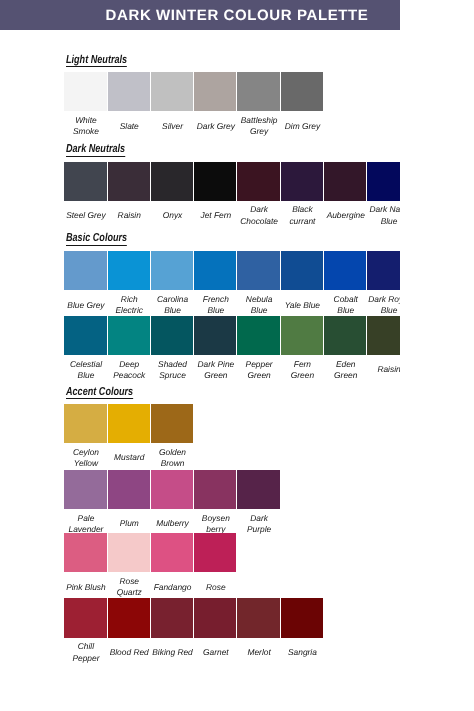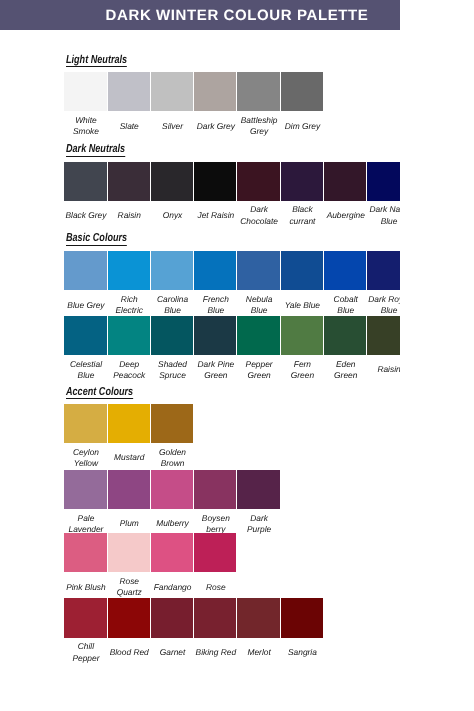--- a/index.html
+++ b/index.html
@@ -72,39 +72,39 @@
             </div>
         </div>
       </div>
     </div>
     <div class="section">
       <div class="sec-title-wrap" style="top:139.4px"><span class="sec-title">Dark Neutrals</span></div>
       <div class="row" style="top:161.5px">
         <div class="sw">
           <div class="chip" style="background: rgb(65, 69, 79);"></div>
           <div class="labelbox">
-              <div class="label">Black Grey</div>
+              <div class="label">Steel Grey</div>
             </div>
         </div>
         <div class="sw">
           <div class="chip" style="background: rgb(58, 45, 56);"></div>
           <div class="labelbox">
               <div class="label">Raisin</div>
             </div>
         </div>
         <div class="sw">
           <div class="chip" style="background: rgb(41, 39, 43);"></div>
           <div class="labelbox">
               <div class="label">Onyx</div>
             </div>
         </div>
         <div class="sw">
           <div class="chip" style="background: rgb(12, 12, 12);"></div>
           <div class="labelbox">
-              <div class="label">Jet Raisin</div>
+              <div class="label">Jet Fern</div>
             </div>
         </div>
         <div class="sw">
           <div class="chip" style="background: rgb(59, 20, 33);"></div>
           <div class="labelbox">
               <div class="label">Dark Chocolate</div>
             </div>
         </div>
         <div class="sw">
           <div class="chip" style="background: rgb(44, 24, 59);"></div>
@@ -316,29 +316,29 @@
               <div class="label">Chill Pepper</div>
             </div>
         </div>
         <div class="sw">
           <div class="chip" style="background: rgb(140, 6, 6);"></div>
           <div class="labelbox">
               <div class="label">Blood Red</div>
             </div>
         </div>
         <div class="sw">
+          <div class="chip" style="background: rgb(120, 33, 47);"></div>
+          <div class="labelbox">
+              <div class="label">Biking Red</div>
+            </div>
+        </div>
+        <div class="sw">
           <div class="chip" style="background: rgb(119, 30, 46);"></div>
           <div class="labelbox">
               <div class="label">Garnet</div>
-            </div>
-        </div>
-        <div class="sw">
-          <div class="chip" style="background: rgb(120, 33, 47);"></div>
-          <div class="labelbox">
-              <div class="label">Biking Red</div>
             </div>
         </div>
         <div class="sw">
           <div class="chip" style="background: rgb(114, 38, 43);"></div>
           <div class="labelbox">
               <div class="label">Merlot</div>
             </div>
         </div>
         <div class="sw">
           <div class="chip" style="background: rgb(107, 4, 4);"></div>

